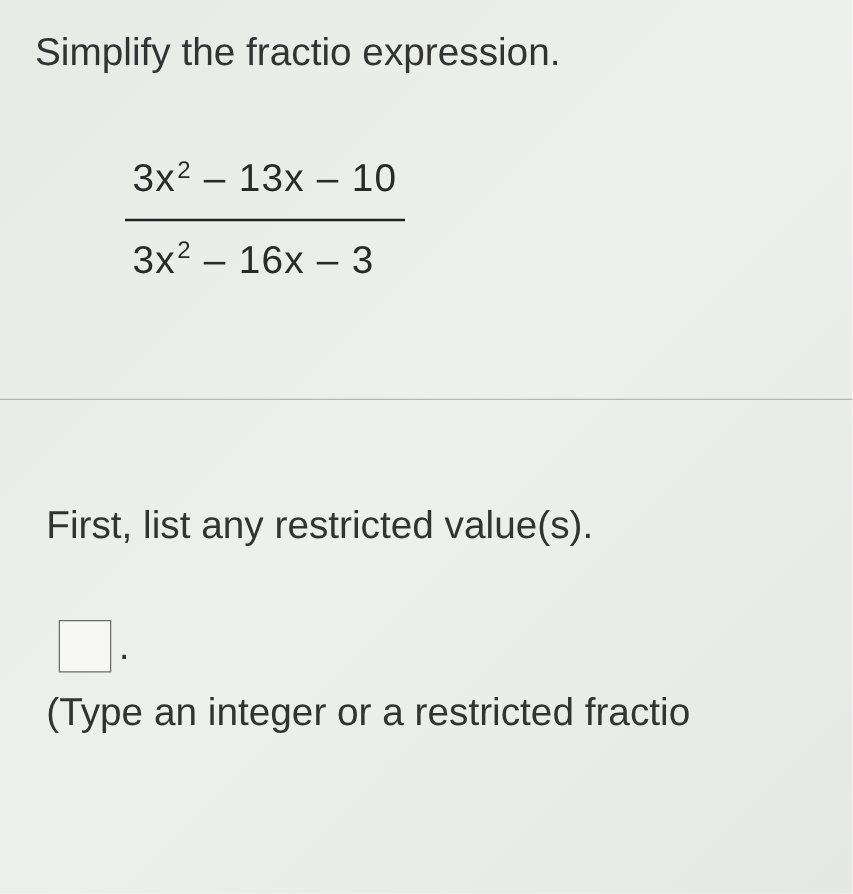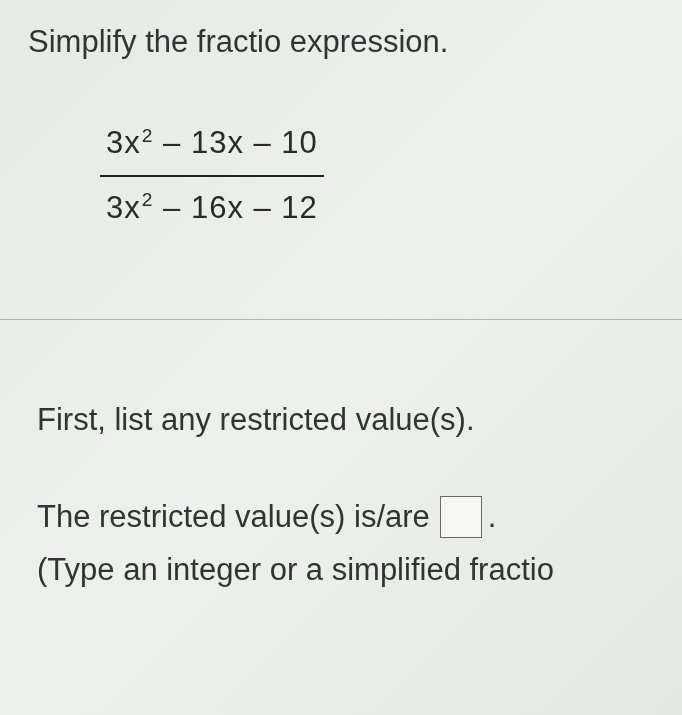--- a/index.html
+++ b/index.html
@@ -43,31 +43,30 @@
 
 <div class="content">
   <div class="prompt-title">Simplify the fractio expression.</div>
 
   <div class="fraction-wrap">
     <div class="fraction">
       <div class="numerator">
         <span class="en">3x</span><sup>2</sup><span> – 13x – 10</span>
       </div>
       <div class="denominator">
-        <span class="en">3x</span><sup>2</sup><span> – 16x – 12</span>
+        <span class="en">3x</span><sup>2</sup><span> – 16x – 3</span>
       </div>
     </div>
   </div>
 </div>
 
 <hr class="divider">
 
 <div class="section2">
   <div class="instruction">First, list any restricted value(s).</div>
 
   <div class="answer-line">
-    <span>The restricted value(s) is/are </span>
     <input type="text" class="answer-input" style="">
     <span>.</span>
   </div>
 
-  <div class="hint">(Type an integer or a simplified fractio</div>
+  <div class="hint">(Type an integer or a restricted fractio</div>
 </div>
 
 </body></html>

